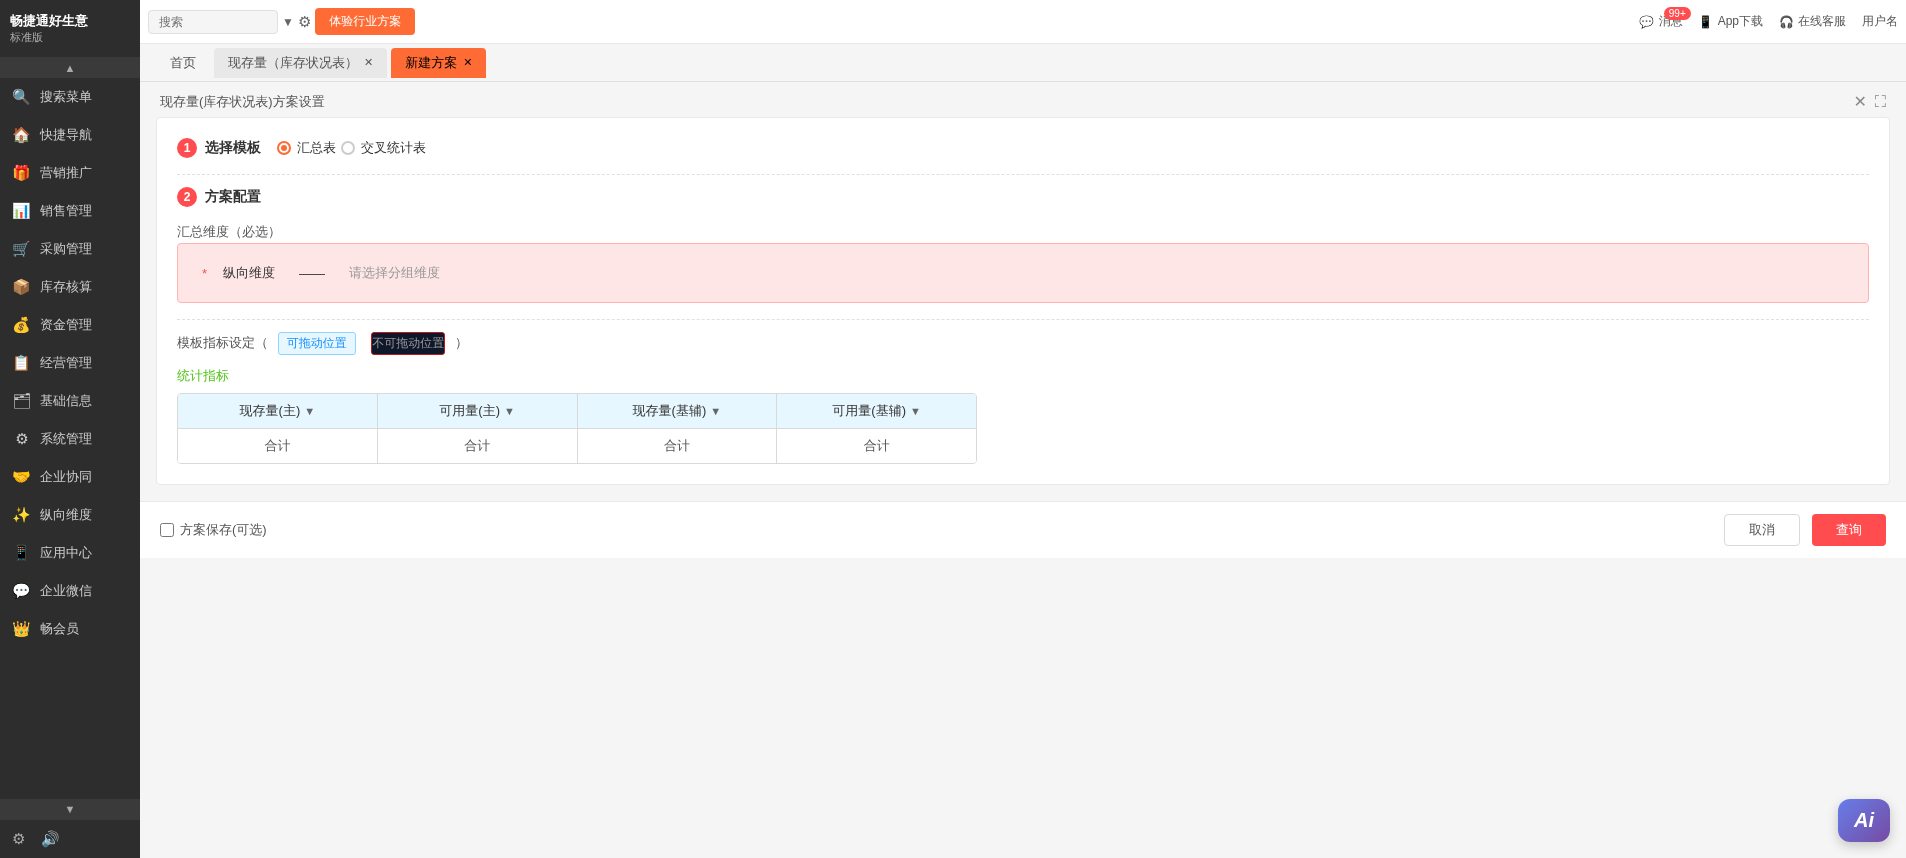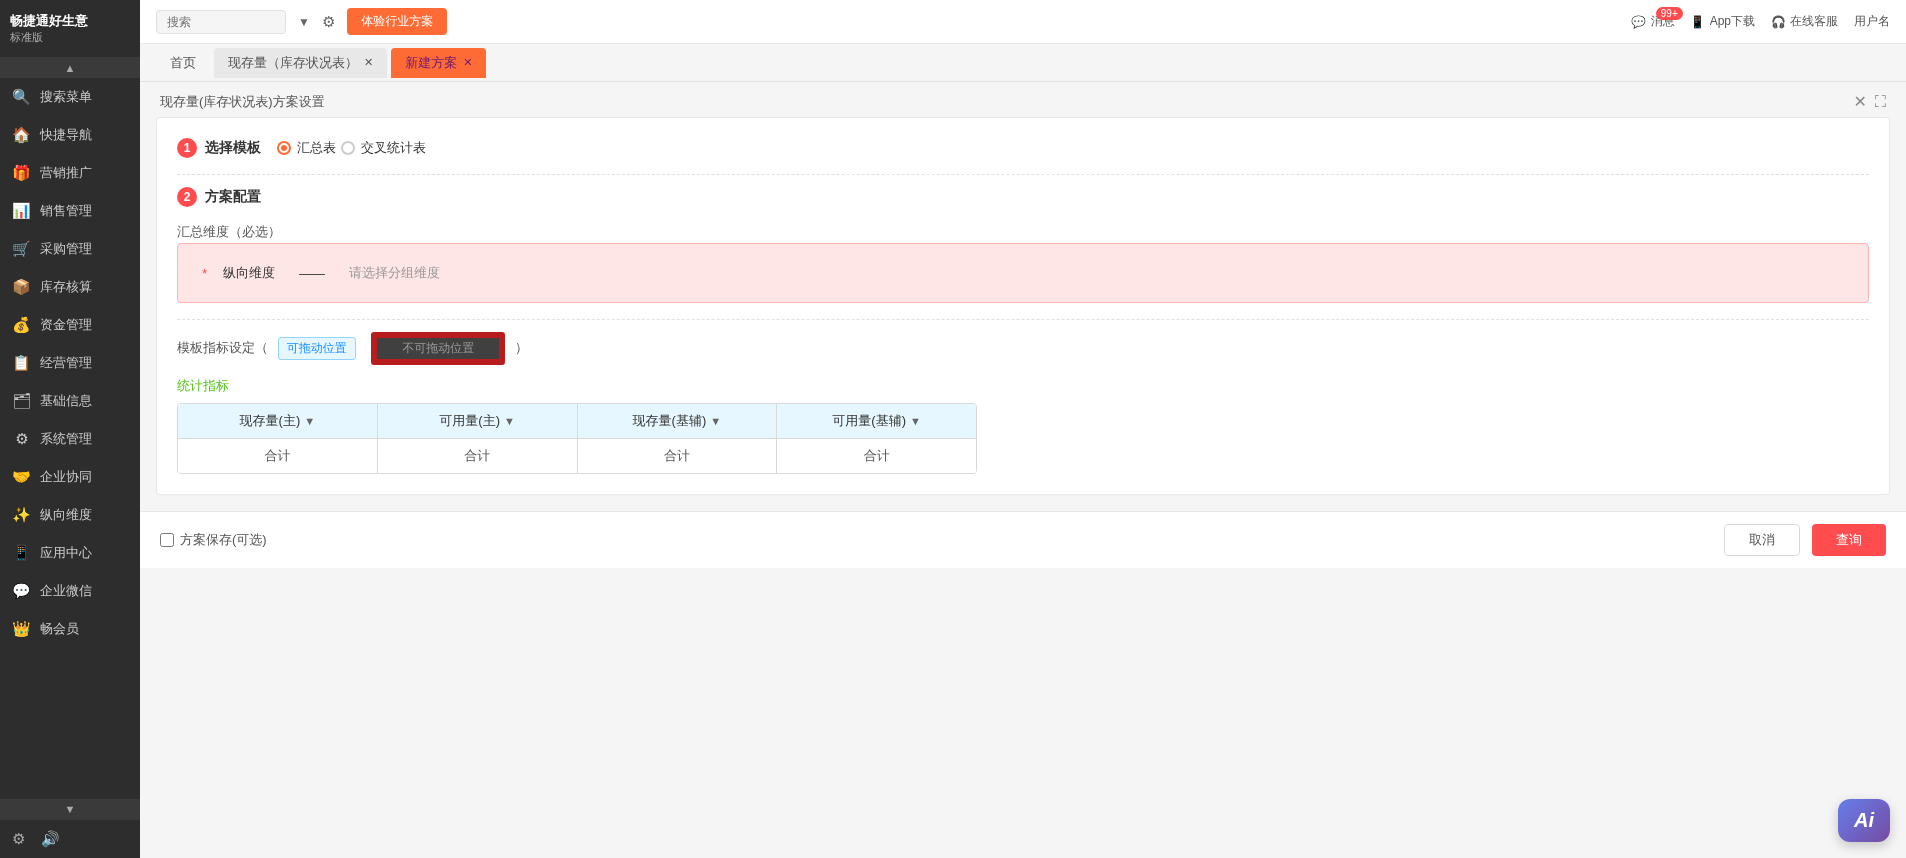--- a/index.html
+++ b/index.html
@@ -50,23 +50,23 @@
 
     
     .main { flex: 1; display: flex; flex-direction: column; overflow: hidden; }
 
     
     .topbar {
       background: #fff;
       height: 44px;
       display: flex;
       align-items: center;
-      padding: 0 16px;
+      padding: 0 8px;
       border-bottom: 1px solid #e8e8e8;
-      gap: 12px;
+      gap: 4px;
       flex-shrink: 0;
     }
     .topbar-search {
       background: #f5f5f5;
       border: 1px solid #e0e0e0;
       border-radius: 4px;
       padding: 4px 10px;
       font-size: 12px;
       color: #999;
       width: 130px;
@@ -115,21 +115,21 @@
       align-items: center;
       padding: 6px 14px;
       font-size: 13px;
       cursor: pointer;
       border-radius: 4px 4px 0 0;
       gap: 6px;
       background: #e8e8e8;
       color: #555;
     }
     .tab.home { background: transparent; color: #555; }
-    .tab.active { background: #ff6b35; color: #701a75; text-align: right; }
+    .tab.active { background: #ff6b35; color: #000000; text-align: right; }
     .tab-close { font-size: 11px; cursor: pointer; color: inherit; }
 
     
     .content {
       flex: 1;
       overflow-y: auto;
       background: #f5f5f5;
       padding: 0;
       position: relative;
     }
@@ -212,22 +212,22 @@
     .indicator-settings { margin-bottom: 12px; }
     .indicator-settings-label { font-size: 13px; color: #555; display: inline; }
     .draggable-badge {
       display: inline-flex; align-items: center;
       background: #e6f7ff; border: 1px solid #91d5ff;
       border-radius: 3px; padding: 2px 8px; margin: 0 6px;
       font-size: 12px; color: #1890ff;
     }
     .non-draggable-badge {
       display: inline-flex; align-items: center;
-      background: #404040; border: 6px solid #b91c1c;
-      border-radius: 3px; padding: 2px 25px; margin: 0 6px;
+      background: #0f172a; border: 1px solid #b91c1c;
+      border-radius: 3px; padding: 2px 0; margin: 0 6px;
       font-size: 12px; color: #999;
     }
 
     
     .stats-label { color: #52c41a; font-size: 13px; margin-bottom: 8px; }
     .stats-table { border: 1px solid #d9d9d9; border-radius: 4px; overflow: hidden; width: 100%; max-width: 800px; }
     .stats-table-header { display: flex; background: #e6f7ff; }
     .stats-col {
       flex: 1;
       border-right: 1px solid #d9d9d9;

